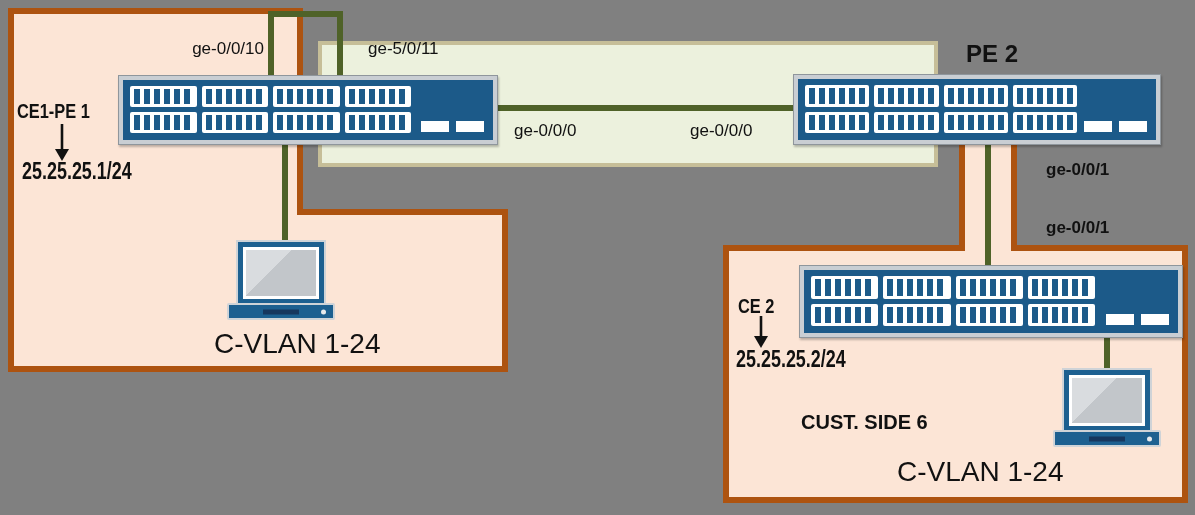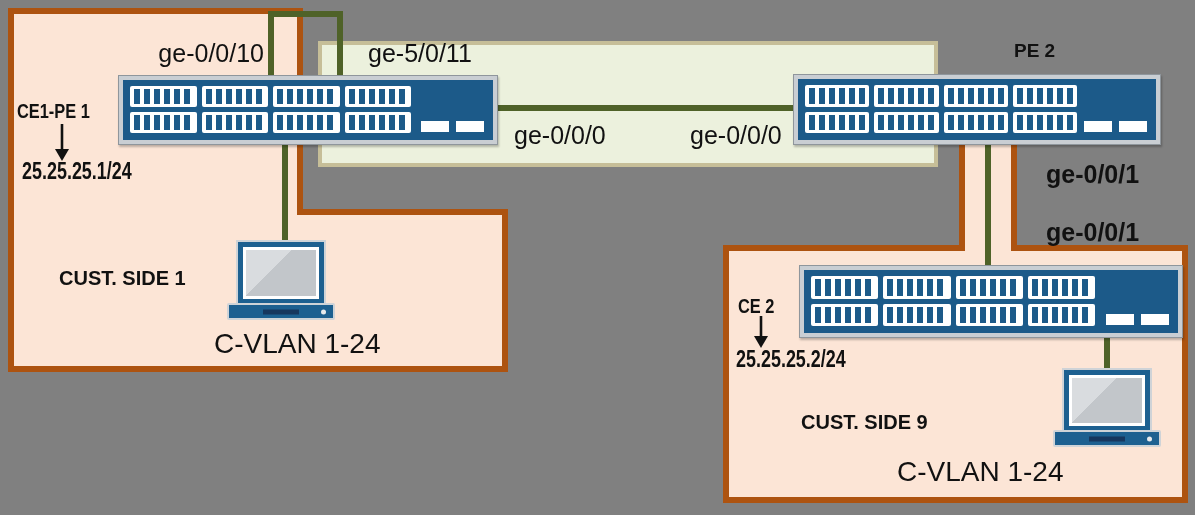--- a/index.html
+++ b/index.html
@@ -42,21 +42,21 @@
   .lap-screen { border:5px solid #1d6090;
                 background:linear-gradient(135deg,#d9dcdf 40%,#c2c6ca 40%);
                 box-shadow:inset 0 0 0 3px #ffffff, 0 0 0 2px #cfd3d7; }
   .lap-base { background:#1d6090; border:2px solid #cfd3d7; border-radius:2px; }
   .lap-slot { position:absolute; left:50%; top:50%; transform:translate(-50%,-50%);
               width:36px; height:5px; background:#17375e; }
   .lap-dot { position:absolute; right:7px; top:50%; transform:translateY(-50%);
              width:5px; height:5px; border-radius:50%; background:#e8eaec; }
 
   
-  .lbl { position:absolute; color:#111; font-size:25px; line-height:1.15; white-space:nowrap; }
+  .lbl { position:absolute; color:#111; font-size:17px; line-height:1.15; white-space:nowrap; }
   .b { font-weight:700; }
   .big { font-size:31px; }
   .vlan { font-size:28px;text-align:center; }
   .din { font-weight:700; transform:scaleX(0.78); transform-origin:0 50%; }
   .din-ip { font-size:23px; }
   .din-name { font-size:21px; }
 </style>
 </head>
 <body>
 
@@ -189,34 +189,33 @@
       <div class="lap-dot"></div>
     </div>
   </div>
 
   <div class="lbl din din-name" style="left:17px; top:99px;">CE1-PE 1</div>
   <svg class="abs" style="left:53px; top:124px;" width="18" height="37">
     <line x1="9" y1="0" x2="9" y2="27" stroke="#111" stroke-width="2.6"></line>
     <polygon points="2,25 16,25 9,37" fill="#111"></polygon>
   </svg>
   <div class="lbl din din-ip" style="left:22px; top:158px;">25.25.25.1/24</div>
-  <div class="lbl b" style="left:59px; top:267px; font-size:20px;">CUST. SIDE 1</div>
   <div class="lbl vlan" style="left:214px; top:328px;">C-VLAN 1-24</div>
 
   <div class="lbl" style="left:152px; top:39px; width:112px; text-align:right;">ge-0/0/10</div>
   <div class="lbl" style="left:368px; top:39px;">ge-5/0/11</div>
   <div class="lbl" style="left:514px; top:121px;">ge-0/0/0</div>
   <div class="lbl" style="left:690px; top:121px;">ge-0/0/0</div>
 
-  <div class="lbl b" style="left:966px; top:40px; font-size:19px;margin-left:48px;">PE 2</div>
+  <div class="lbl b" style="left:966px; top:40px; font-size:24px;">PE 2</div>
   <div class="lbl b" style="left:1046px; top:160px;">ge-0/0/1</div>
   <div class="lbl b" style="left:1046px; top:218px;">ge-0/0/1</div>
 
   <div class="lbl din din-name" style="left:738px; top:294px;">CE 2</div>
   <svg class="abs" style="left:752px; top:316px;" width="18" height="32">
     <line x1="9" y1="0" x2="9" y2="22" stroke="#111" stroke-width="2.6"></line>
     <polygon points="2,20 16,20 9,32" fill="#111"></polygon>
   </svg>
   <div class="lbl din din-ip" style="left:736px; top:346px;">25.25.25.2/24</div>
-  <div class="lbl b" style="left:801px; top:411px; font-size:20px;">CUST. SIDE 9</div>
+  <div class="lbl b" style="left:801px; top:411px; font-size:20px;">CUST. SIDE 6</div>
   <div class="lbl vlan" style="left:897px; top:456px;">C-VLAN 1-24</div>
 
 </div>
 
 </body></html>

